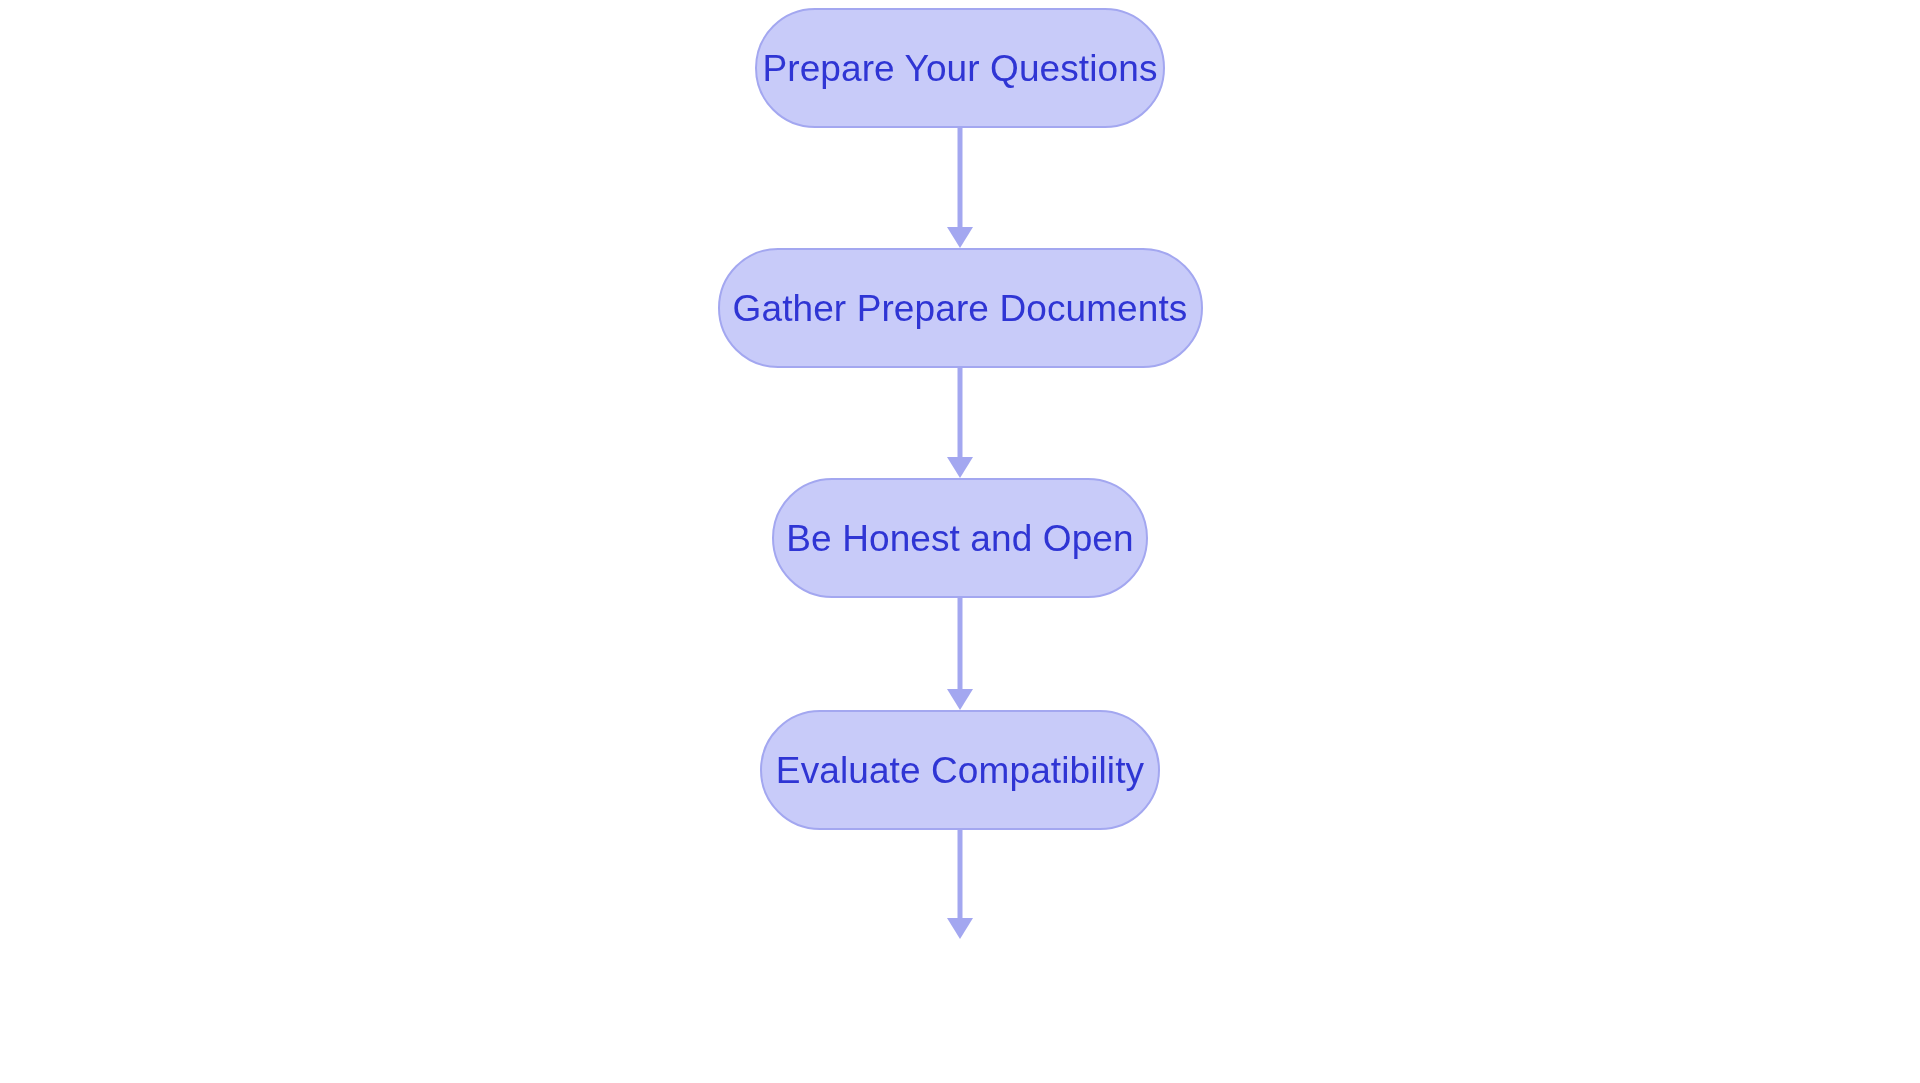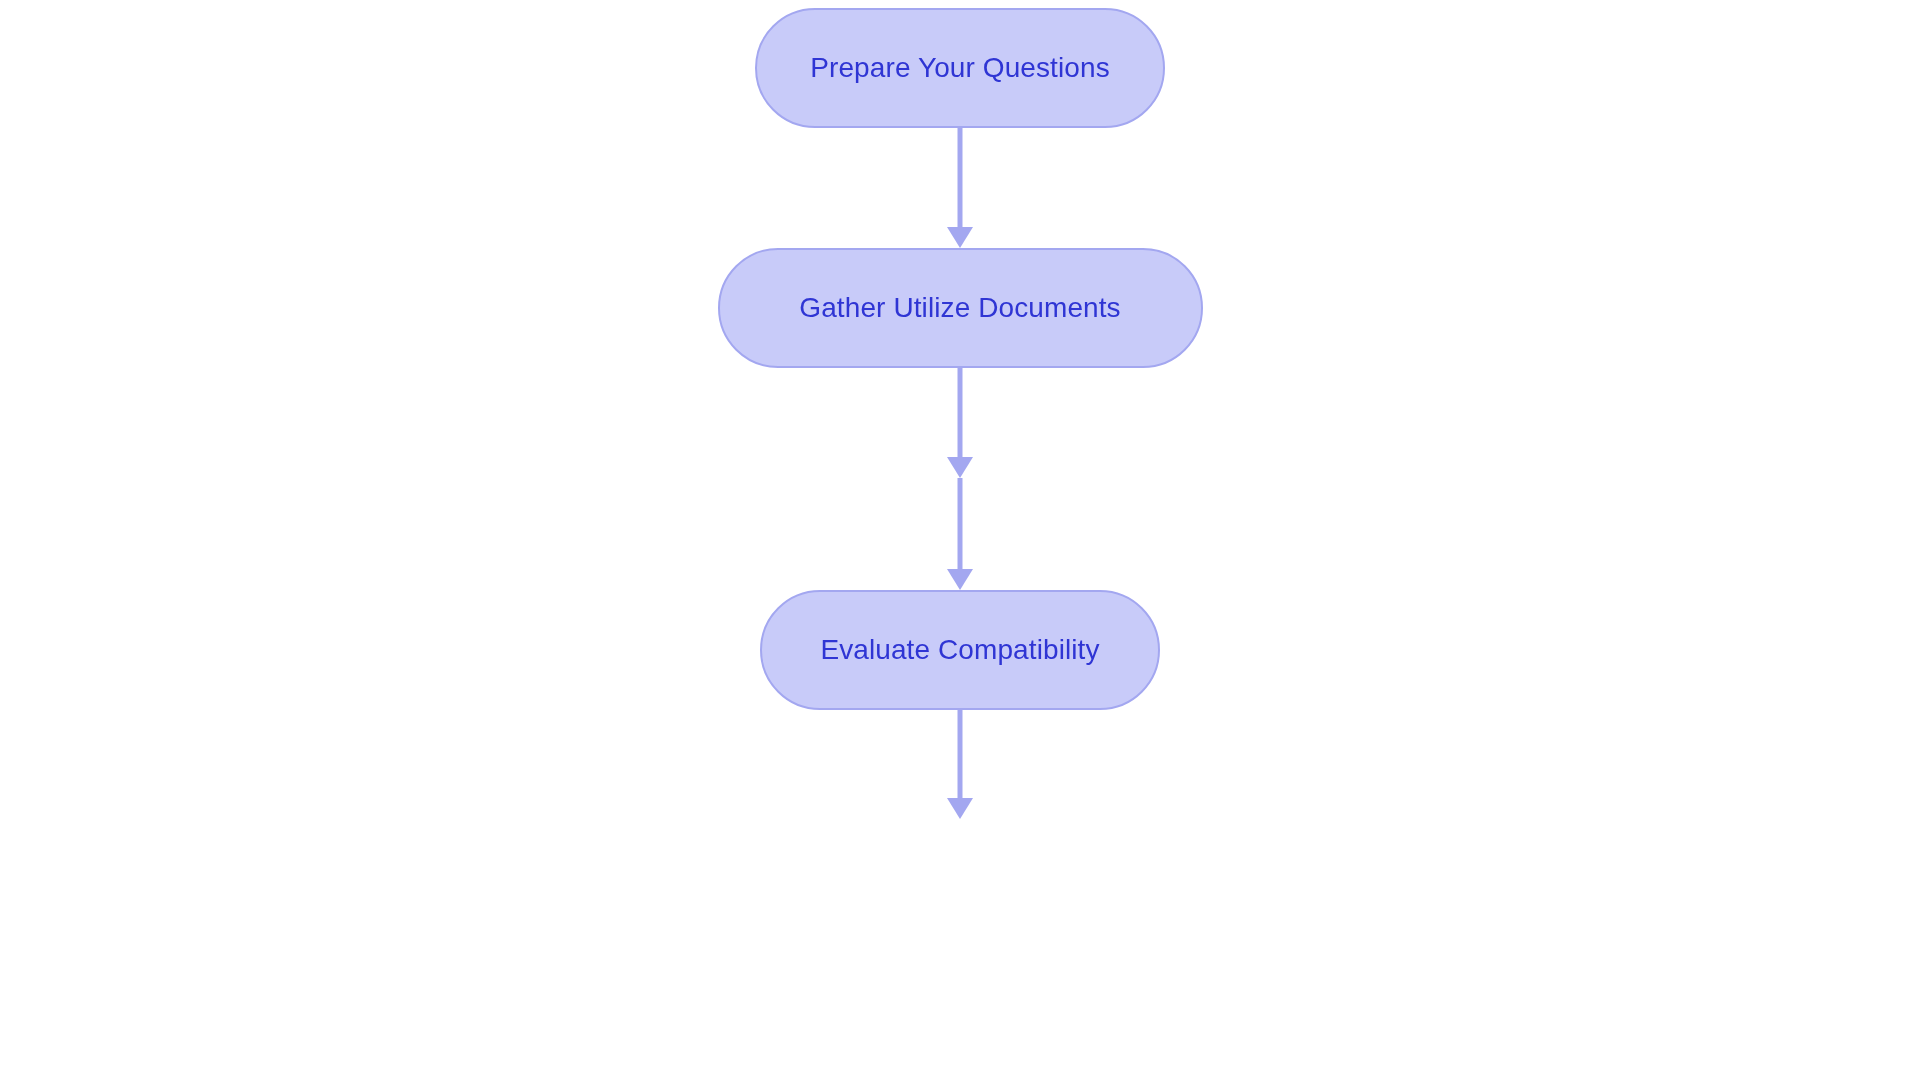--- a/index.html
+++ b/index.html
@@ -42,21 +42,21 @@
     border-radius: 60px;
     display: flex;
     align-items: center;
     justify-content: center;
     flex: 0 0 auto;
   }
 
   .node-label {
     color: #2f35d4;
     font-family: "Liberation Sans", sans-serif;
-    font-size: 28px;
+    font-size: 37px;
     font-weight: 400;
     letter-spacing: 0.1px;
     white-space: nowrap;
     line-height: 1;
     user-select: none;
   }
 
   .node-w1 { width: 410px; }
   .node-w2 { width: 485px; }
   .node-w3 { width: 376px; }
@@ -113,28 +113,31 @@
     <div class="node node-w1">
       <span class="node-label">Prepare Your Questions</span>
     </div>
 
     <div class="connector connector-c1">
       <div class="connector-line"></div>
       <div class="connector-head"></div>
     </div>
 
     <div class="node node-w2">
-      <span class="node-label">Gather Utilize Documents</span>
+      <span class="node-label">Gather Prepare Documents</span>
     </div>
 
     <div class="connector connector-c2">
       <div class="connector-line"></div>
       <div class="connector-head"></div>
     </div>
 
+    <div class="node node-w3">
+      <span class="node-label">Be Honest and Open</span>
+    </div>
 
     <div class="connector connector-c3">
       <div class="connector-line"></div>
       <div class="connector-head"></div>
     </div>
 
     <div class="node node-w4">
       <span class="node-label">Evaluate Compatibility</span>
     </div>
 

